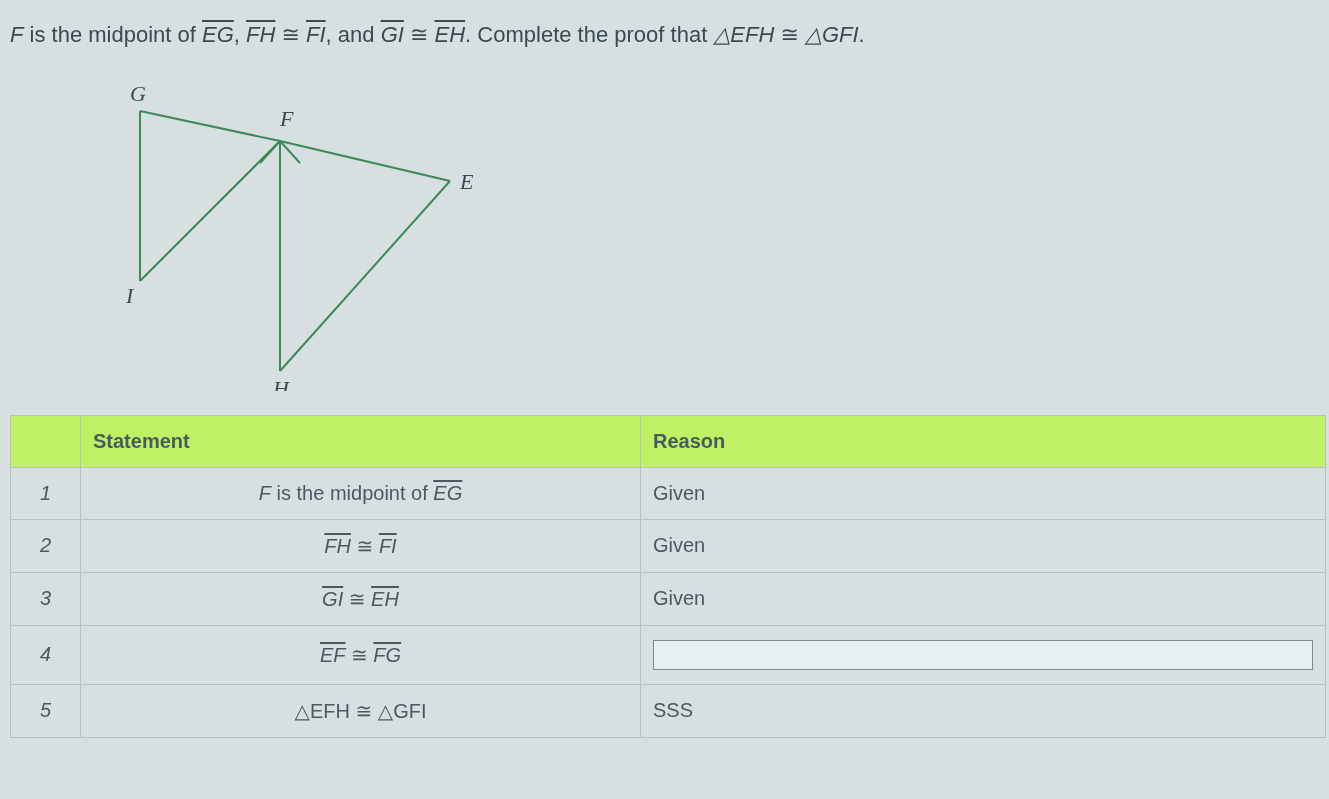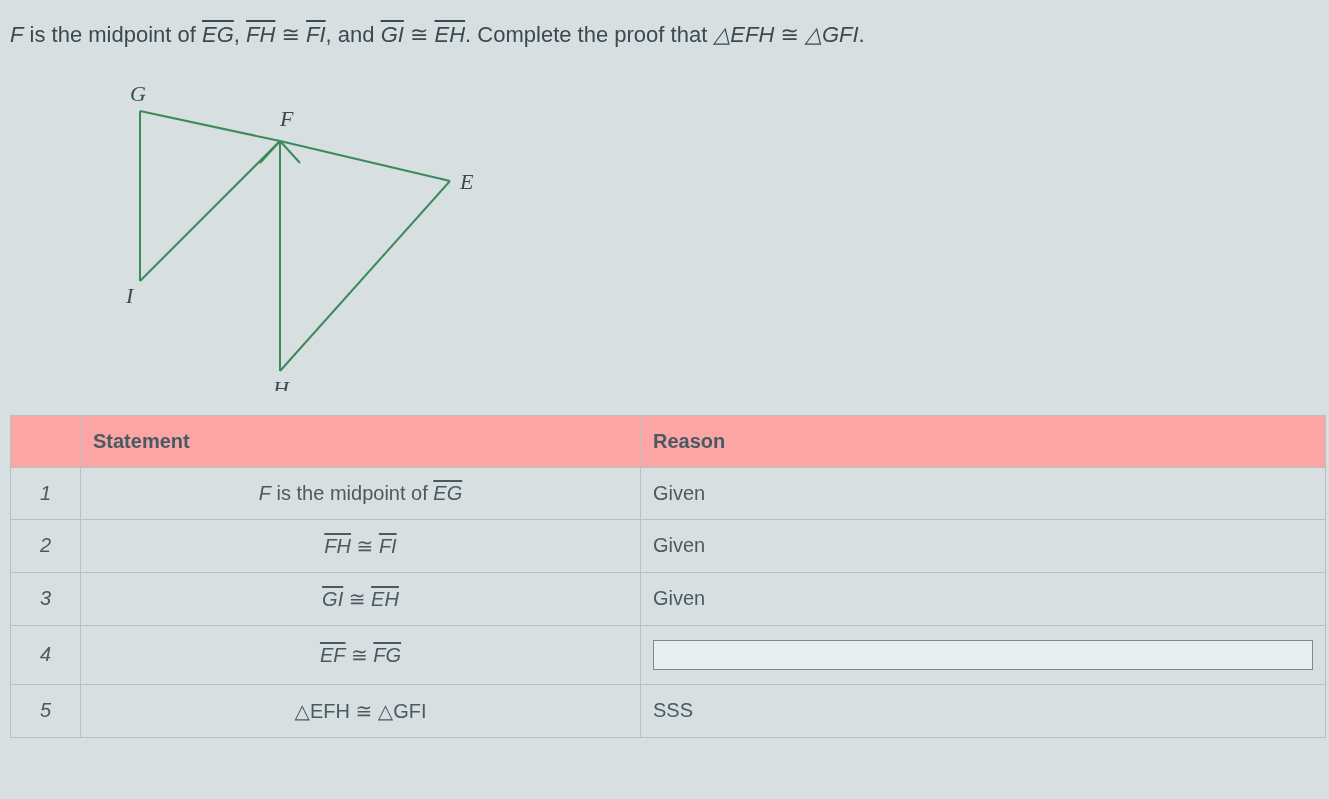--- a/index.html
+++ b/index.html
@@ -37,21 +37,21 @@
       font-size: 20px;
       color: #4a5a62;
     }
     .proof-table th, .proof-table td {
       border: 1px solid #b8c0c2;
       padding: 14px 12px;
       text-align: left;
       vertical-align: middle;
     }
     .proof-table th {
-      background: #fca5a5;
+      background: #bef264;
       font-weight: bold;
       font-size: 20px;
     }
     .proof-table td.num {
       width: 70px;
       text-align: center;
       font-style: italic;
     }
     .proof-table td.statement {
       width: 560px;

